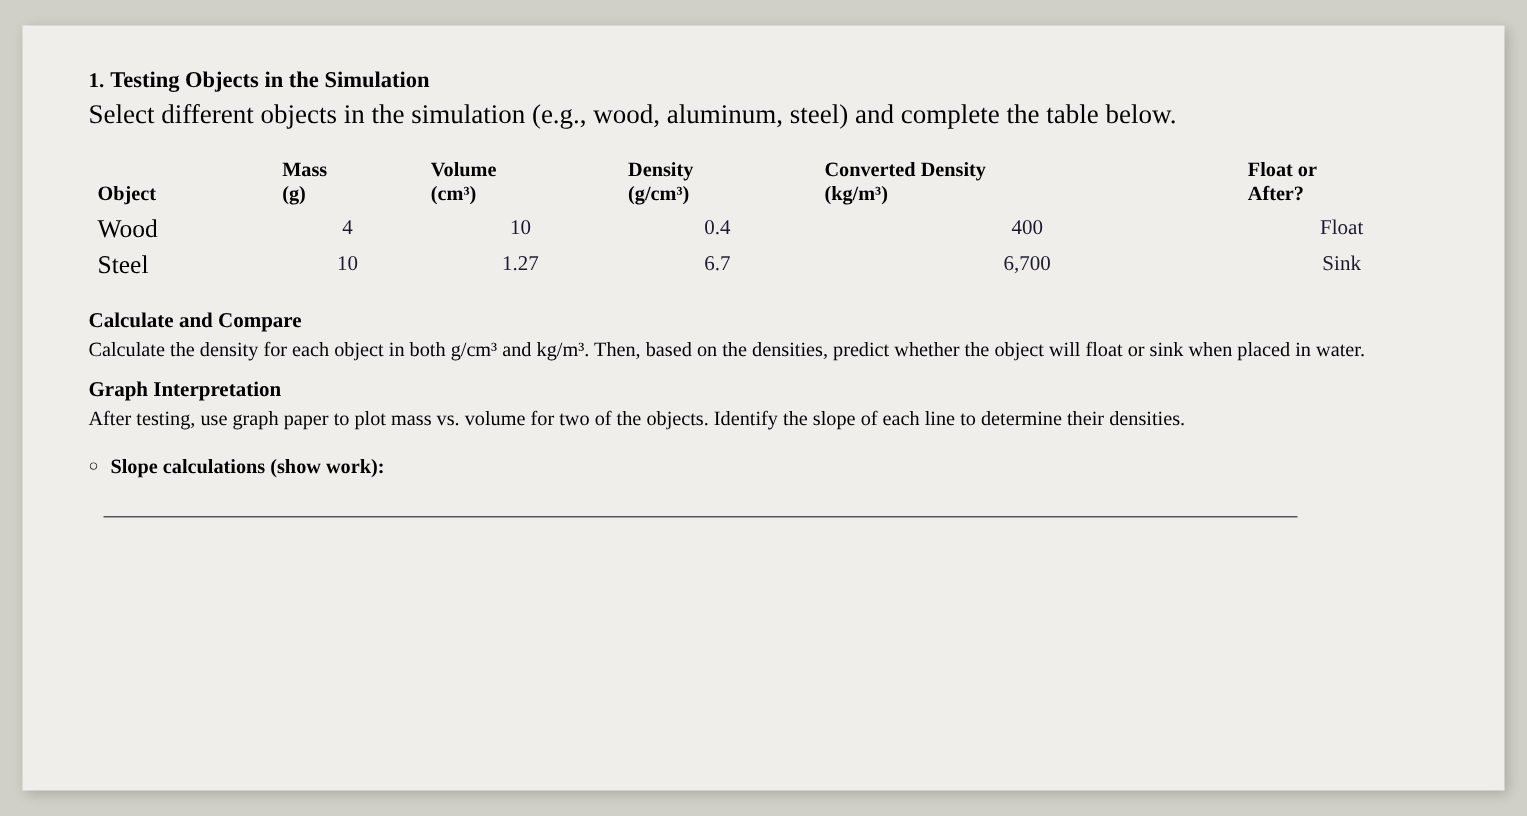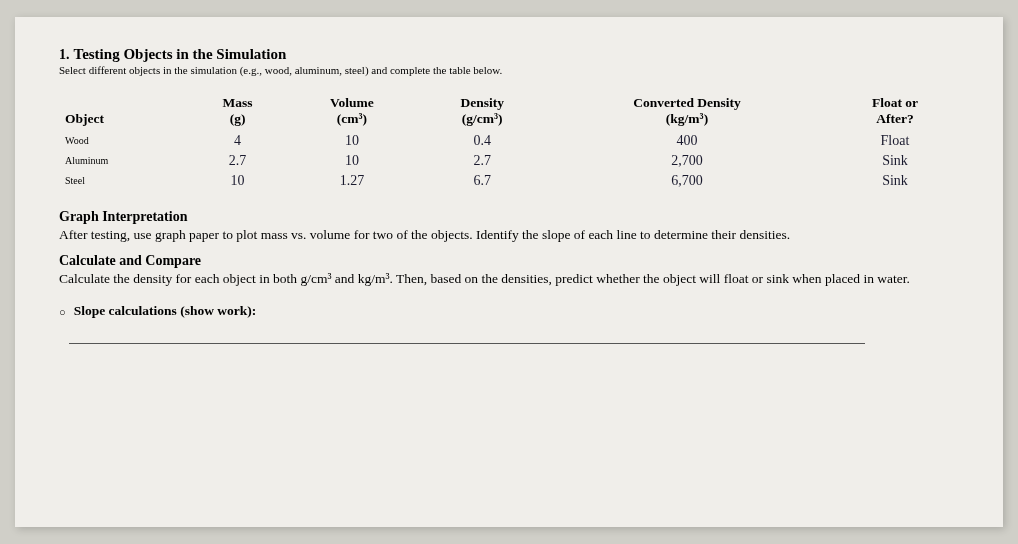--- a/index.html
+++ b/index.html
@@ -24,53 +24,53 @@
       position: relative;
     }
 
     .section-title {
       font-size: 15px;
       font-weight: bold;
       margin-bottom: 2px;
     }
 
     .section-intro {
-      font-size: 11px;
+      font-size: 18px;
       line-height: 1.45;
       margin-bottom: 14px;
     }
 
     .table-area {
       margin-bottom: 16px;
       position: relative;
     }
 
     table {
       border-collapse: collapse;
       width: 100%;
       font-size: 13.5px;
     }
 
     thead th {
       font-weight: bold;
-      text-align: center;
+      text-align: left;
       padding: 2px 6px 4px 6px;
       vertical-align: bottom;
       font-size: 13.5px;
     }
 
     thead th.left-align {
       text-align: left;
     }
 
     tbody td {
       padding: 1px 6px;
       vertical-align: middle;
       text-align: center;
-      font-size: 10px;
+      font-size: 17px;
     }
 
     tbody td.left-align {
       text-align: left;
     }
 
     .handwritten {
       font-family: 'Comic Sans MS', 'Segoe Print', cursive;
       font-size: 14px;
       color: #1a1a2e;
@@ -151,48 +151,40 @@
       </thead>
       <tbody>
         <tr class="row-wood">
           <td class="left-align">Wood</td>
           <td class="handwritten">4</td>
           <td class="handwritten">10</td>
           <td class="handwritten">0.4</td>
           <td class="handwritten">400</td>
           <td class="handwritten">Float</td>
         </tr>
-        <tr class="row-aluminum">
-          <td class="left-align">Aluminum</td>
-          <td class="handwritten">2.7</td>
-          <td class="handwritten">10</td>
-          <td class="handwritten">2.7</td>
-          <td class="handwritten">2,700</td>
-          <td class="handwritten">Sink</td>
-        </tr>
         <tr class="row-steel">
           <td class="left-align">Steel</td>
           <td class="handwritten">10</td>
           <td class="handwritten">1.27</td>
           <td class="handwritten">6.7</td>
           <td class="handwritten">6,700</td>
           <td class="handwritten">Sink</td>
         </tr>
       </tbody>
     </table>
   </div>
 
+  <div class="sub-section">
+    <span class="sub-title">Calculate and Compare</span><br>
+    <span class="body-text">Calculate the density for each object in both g/cm³ and kg/m³. Then, based on the densities, predict whether the object will float or sink when placed in water.</span>
+  </div>
+
   <div class="sub-section" style="margin-top:8px;">
     <span class="sub-title">Graph Interpretation</span><br>
     <span class="body-text">After testing, use graph paper to plot mass vs. volume for two of the objects. Identify the slope of each line to determine their densities.</span>
-  </div>
-
-  <div class="sub-section">
-    <span class="sub-title">Calculate and Compare</span><br>
-    <span class="body-text">Calculate the density for each object in both g/cm³ and kg/m³. Then, based on the densities, predict whether the object will float or sink when placed in water.</span>
   </div>
 
   <div class="slope-section">
     <span class="bullet-circle">○</span>
     <span class="slope-label sub-title">Slope calculations (show work):</span>
     <div style="display:flex; align-items:flex-end; margin-top:10px;">
       <div class="slope-line"></div>
     </div>
   </div>
 

